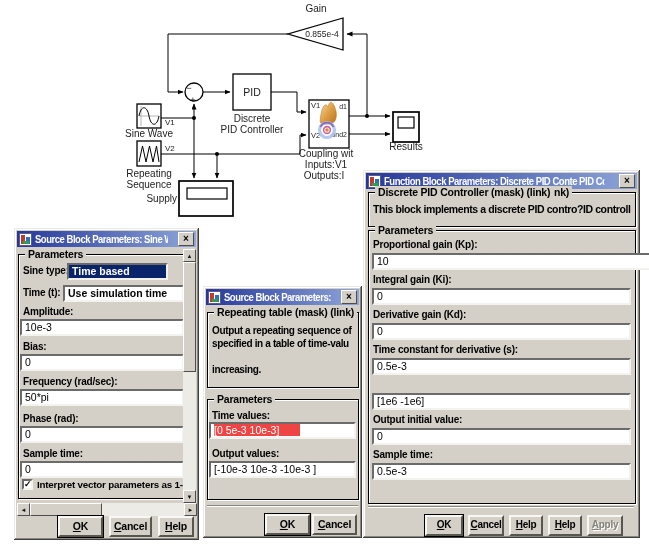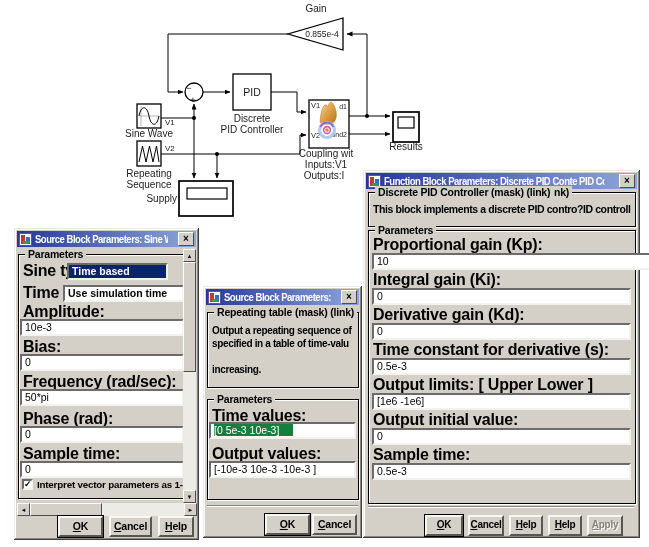--- a/index.html
+++ b/index.html
@@ -25,28 +25,28 @@
   .ticon{flex:0 0 auto;width:13px;height:13px;box-sizing:border-box;background:#fff;
          border:1px solid #5a5a8a;position:relative}
   .ticon i{position:absolute;display:block}
   .ticon .t1{left:1px;top:1px;width:4px;height:9px;background:#c03a2e}
   .ticon .t2{left:6px;top:3px;width:4px;height:7px;background:#2e6fc0}
   .ticon .t3{left:3px;bottom:1px;width:6px;height:3px;background:#2e9e4f}
   .grp{position:absolute;border:1px solid #000000;
        box-shadow:inset 1px 1px 0 #fff,1px 1px 0 #fff}
   .leg{position:absolute;top:-7px;left:6px;height:13px;line-height:13px;background:#d4d0c8;
        padding:0 3px;font-size:10.5px;font-weight:700;letter-spacing:-.2px;white-space:nowrap}
-  .lbl{position:absolute;font-size:16px;font-weight:700;letter-spacing:-.2px;
+  .lbl{position:absolute;font-size:10px;font-weight:700;letter-spacing:-.2px;
        white-space:nowrap;line-height:12px;color:#000}
   .edit{position:absolute;height:17px;box-sizing:border-box;background:#fff;
         border:2px solid;border-color:#6b6b6b #f4f2ee #f4f2ee #6b6b6b;
         font-size:10.5px;line-height:13px;padding:0 3px;white-space:nowrap;overflow:hidden;color:#000}
   .combo{font-weight:700}
   .combo-sel{background:#0a246a;color:#fff;font-weight:700}
-  .selhl{background:#15803d;color:#fff;padding-right:14px}
+  .selhl{background:#ef4444;color:#fff;padding-right:21px}
   .btn{position:absolute;height:21px;box-sizing:border-box;background:#d4d0c8;
        border:2px solid;border-color:#f8f7f4 #57564f #57564f #f8f7f4;
        text-align:center;font-size:10.5px;font-weight:700;letter-spacing:-.2px;color:#000}
   .btn b{display:block;line-height:16px;font-weight:inherit}
   .btn b::first-letter{text-decoration:underline}
   .btn.def{box-shadow:0 0 0 1px #000}
   .btn.dis b{color:#84827a;text-shadow:1px 1px 0 #fff}
   .btn.small{font-size:10px;letter-spacing:-.3px}
   .chk{position:absolute;display:flex;align-items:center;gap:4px}
   .chkbox{width:11px;height:11px;box-sizing:border-box;background:#fff;flex:0 0 auto;
@@ -271,21 +271,20 @@
     <span class="leg">Parameters</span>
   </div>
   <div class="lbl" style="left:10px;top:69px">Proportional gain (Kp):</div>
   <div class="edit" style="left:9px;top:83px;width:295px">10</div>
   <div class="lbl" style="left:10px;top:104px">Integral gain (Ki):</div>
   <div class="edit" style="left:9px;top:118px;width:259px">0</div>
   <div class="lbl" style="left:10px;top:139px">Derivative gain (Kd):</div>
   <div class="edit" style="left:9px;top:153px;width:259px">0</div>
   <div class="lbl" style="left:10px;top:174px">Time constant for derivative (s):</div>
   <div class="edit" style="left:9px;top:188px;width:259px">0.5e-3</div>
-  <div class="lbl" style="left:10px;top:209px">Output limits: [ Upper   Lower ]</div>
   <div class="edit" style="left:9px;top:223px;width:259px">[1e6 -1e6]</div>
   <div class="lbl" style="left:10px;top:244px">Output initial value:</div>
   <div class="edit" style="left:9px;top:258px;width:259px">0</div>
   <div class="lbl" style="left:10px;top:279px">Sample time:</div>
   <div class="edit" style="left:9px;top:293px;width:259px">0.5e-3</div>
   <div class="sep" style="left:5px;right:6px;top:336px"></div>
   <div class="btn def small" style="left:62px;top:345px;width:38px">
       <b>OK</b>
     </div>
   <div class="btn small" style="left:105px;top:345px;width:36px">

